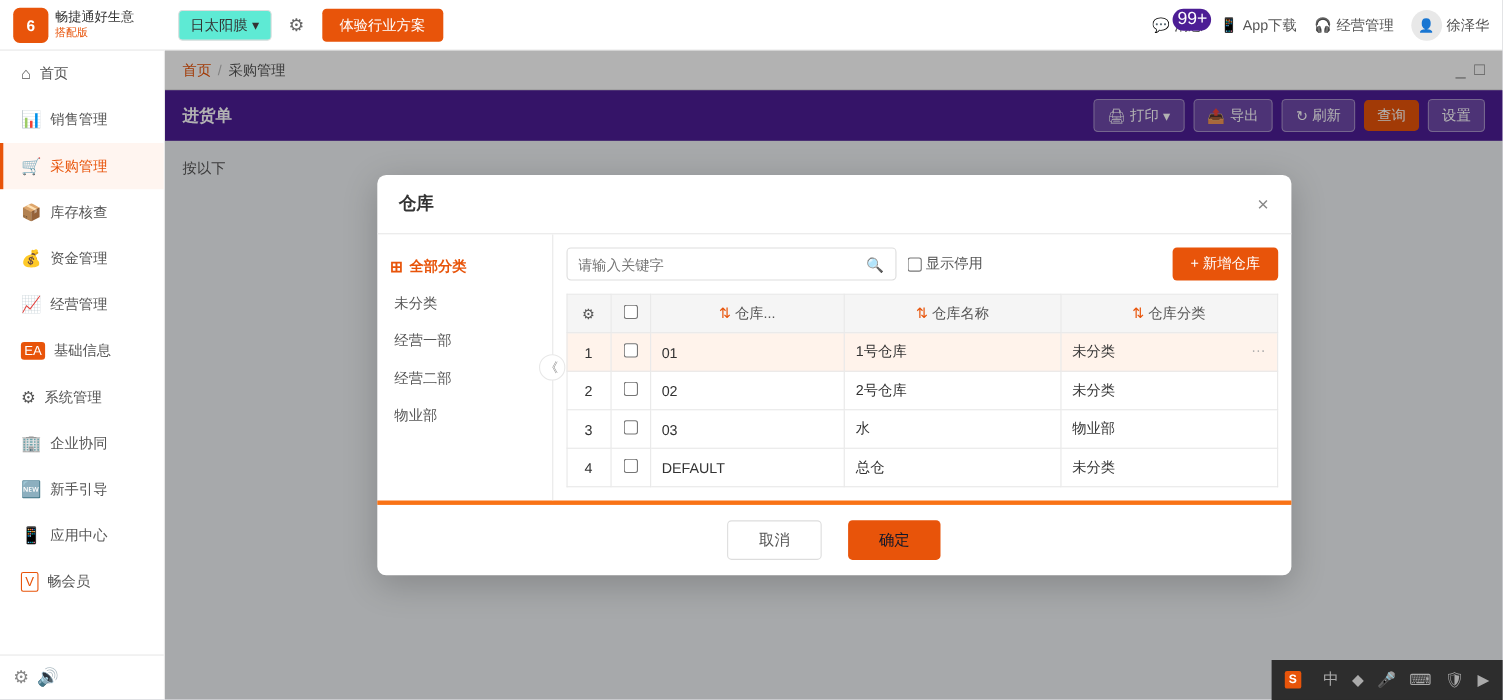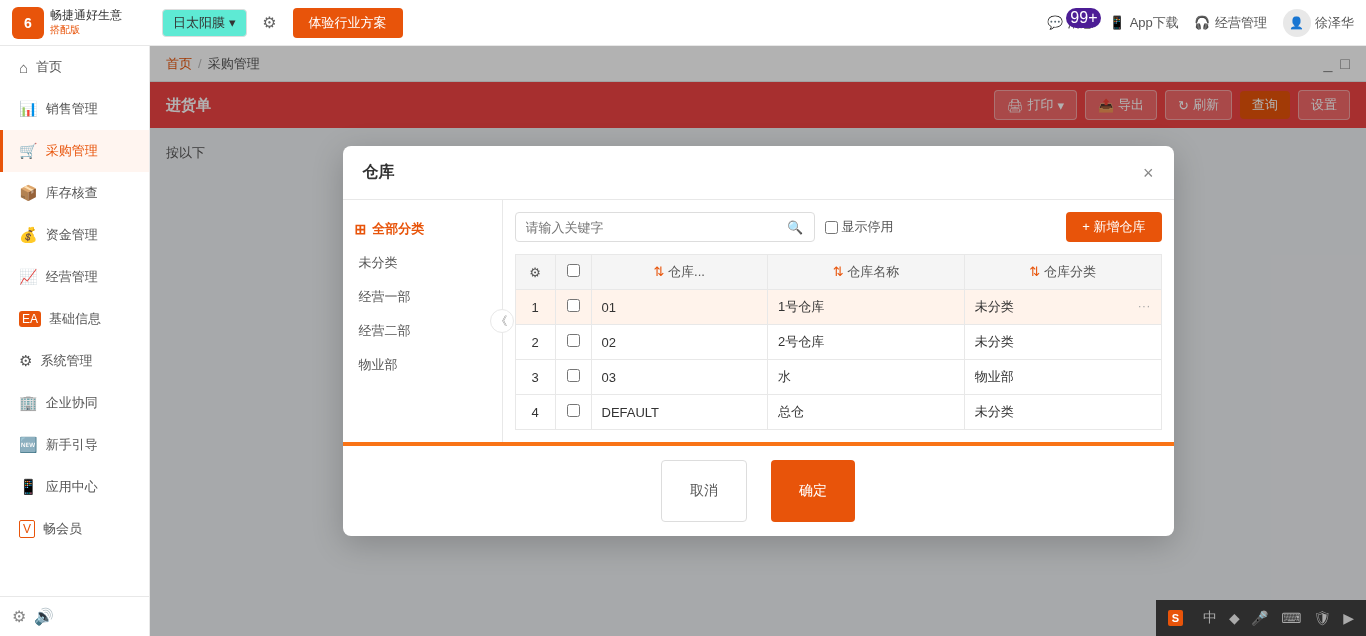--- a/index.html
+++ b/index.html
@@ -340,24 +340,24 @@
       border: 1px solid #ddd;
       background: #fff;
       color: #555;
       border-radius: 4px;
       padding: 7px 28px;
       cursor: pointer;
       font-size: 14px;
     }
     .btn-confirm {
       background: #e8540a;
-      color: #ffffff;
+      color: #0f172a;
       border: none;
       border-radius: 4px;
-      padding: 22px 28px;
+      padding: 9px 28px;
       cursor: pointer;
       font-size: 14px;
     }
 
     
     .bottom-bar {
       position: fixed;
       bottom: 0;
       right: 0;
       height: 36px;
@@ -377,21 +377,21 @@
     }
     .filter-bar {
       display: flex;
       align-items: center;
       gap: 8px;
       margin-bottom: 12px;
       flex-wrap: wrap;
     }
     .filter-label { color: #555; font-size: 13px; }
     .teal-header {
-      background: #ef4444;
+      background: #4c1d95;
       color: #fff;
       padding: 8px 16px;
       display: flex;
       align-items: center;
       justify-content: space-between;
     }
   </style>
 </head>
 <body>
 

